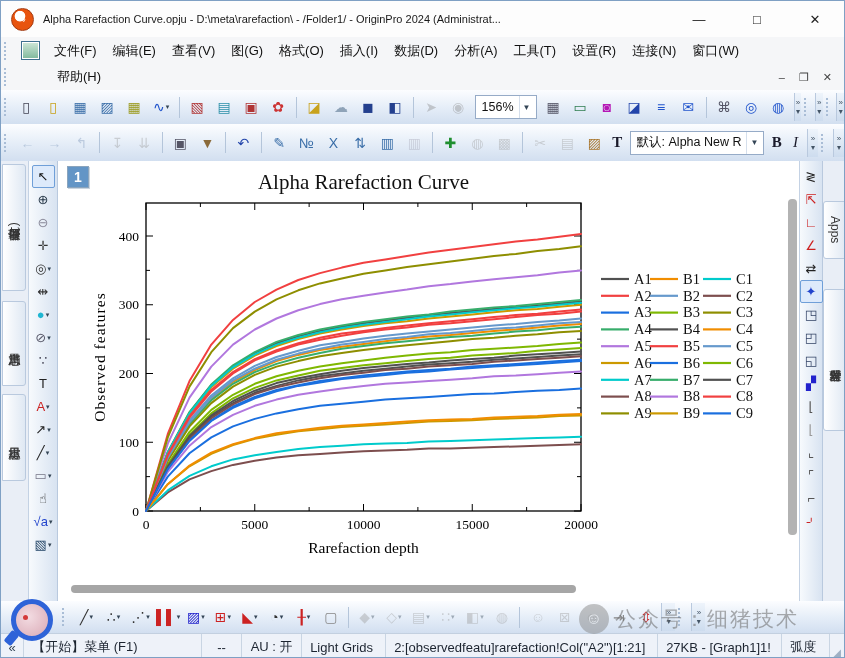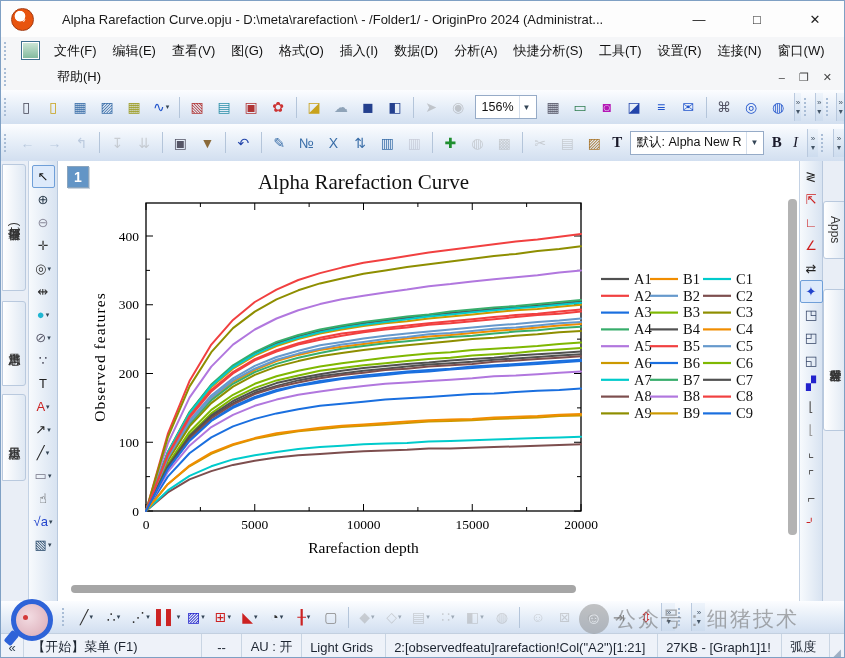--- a/index.html
+++ b/index.html
@@ -5,21 +5,21 @@
   html,body{margin:0;padding:0;background:#9db5cf;}
   #win{position:relative;width:845px;height:658px;background:#e9eef6;border:1px solid #7fa0c4;
        box-sizing:border-box;font-family:"Liberation Sans","DejaVu Sans",sans-serif;overflow:hidden;}
   
   .titlebar{position:absolute;left:0;top:0;width:100%;height:36px;background:#fdfdfd;
             border-bottom:1px solid #e3e3e3;display:flex;align-items:center;}
   .applogo{width:21px;height:21px;margin:0 9px 0 10px;border-radius:50%;
            background:radial-gradient(circle at 38% 34%,#ffffff 0 26%,#e8540f 30% 100%);
            border:1px solid #a33a10;display:flex;align-items:center;justify-content:center;
            color:#fff;font-size:9px;}
-  .ttext{font-size:13px;color:#1a1a1a;white-space:nowrap;margin-left:19px;}
+  .ttext{font-size:11px;color:#1a1a1a;white-space:nowrap;}
   .wbtns{margin-left:auto;display:flex;align-items:center;height:100%;}
   .wbtn{width:58px;height:100%;display:flex;align-items:center;justify-content:center;
         font-size:13px;color:#222;}
   
   .menurow{position:absolute;left:0;width:100%;background:#f5f6f8;display:flex;align-items:center;
            border-bottom:1px solid #e2e6ec;}
   #menu1{top:36px;height:27px;}
   #menu2{top:63px;height:26px;}
   .grip{width:5px;height:18px;border-left:2px dotted #a9bdd6;margin:0 4px 0 3px;}
   .docicon{width:17px;height:17px;margin:0 6px;background:linear-gradient(#cfe7d8,#7fb89b);
@@ -113,21 +113,20 @@
     <span class="grip"></span>
     <span class="docicon"></span>
   <span class="mitem">文件(F)</span>
       <span class="mitem">编辑(E)</span>
       <span class="mitem">查看(V)</span>
       <span class="mitem">图(G)</span>
       <span class="mitem">格式(O)</span>
       <span class="mitem">插入(I)</span>
       <span class="mitem">数据(D)</span>
       <span class="mitem">分析(A)</span>
-      <span class="mitem">快捷分析(S)</span>
       <span class="mitem">工具(T)</span>
       <span class="mitem">设置(R)</span>
       <span class="mitem">连接(N)</span>
       <span class="mitem">窗口(W)</span>
     </div>
   <div class="menurow" id="menu2">
     <span class="grip"></span>
     <span style="width:34px"></span>
   <span class="mitem">帮助(H)</span>
       <span class="childbtns">

